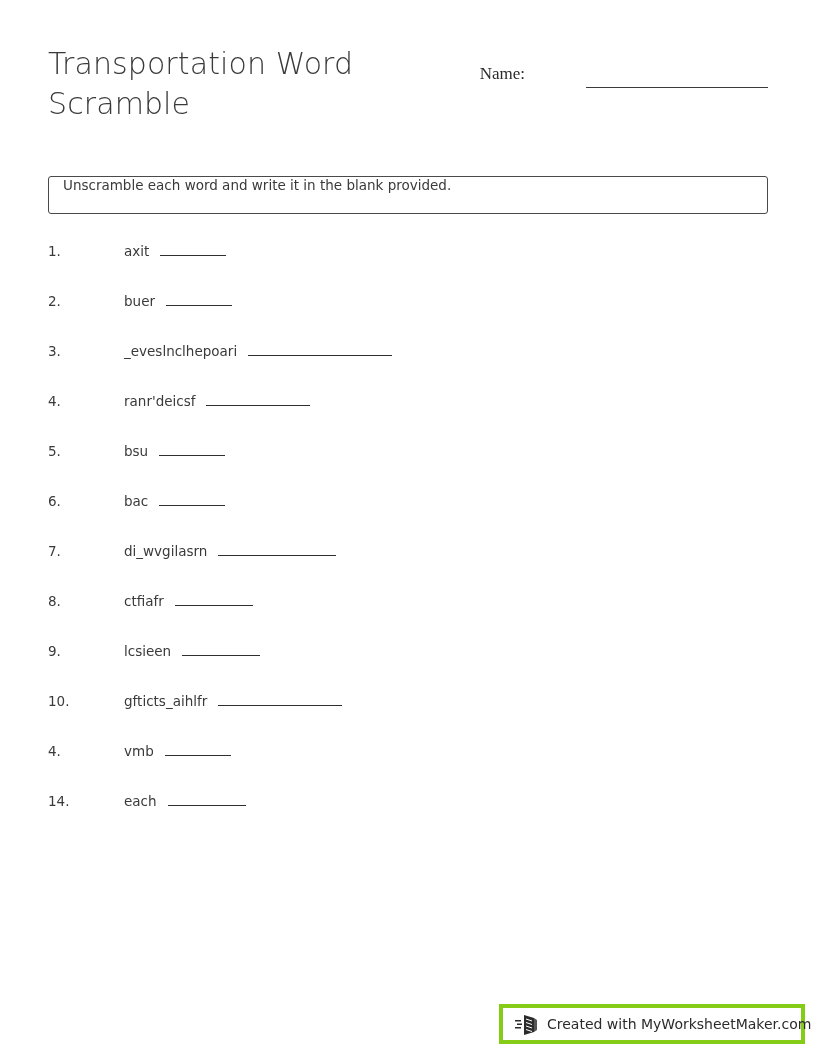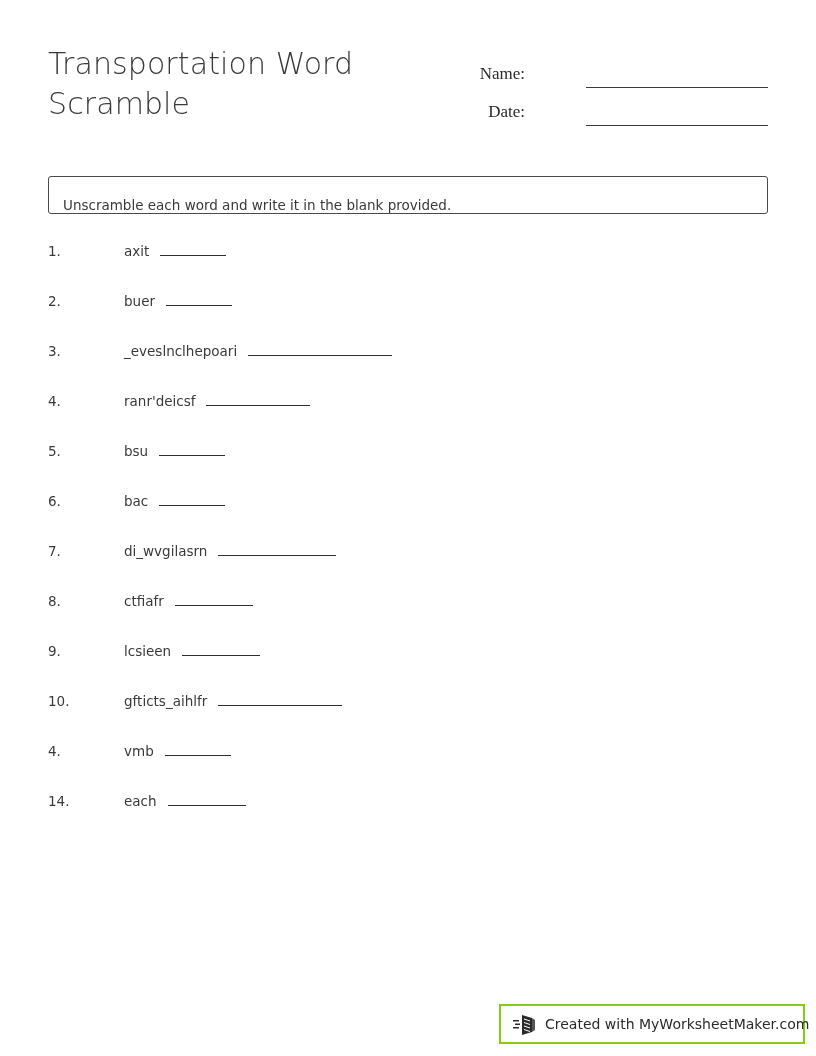--- a/index.html
+++ b/index.html
@@ -75,21 +75,21 @@
   .instructions {
     position: absolute;
     left: 48px;
     top: 176px;
     width: 720px;
     height: 38px;
     border: 1px solid #4a4a4a;
     border-radius: 3px;
     box-sizing: border-box;
     display: flex;
-    align-items: flex-end;
+    align-items: flex-start;
   }
   .instructions-text {
     padding-left: 14px;
     font-size: 13.5px;
     color: #3a3a3a;
     font-family: "DejaVu Sans", sans-serif;
     font-weight: 400;
   }
 
   
@@ -127,21 +127,21 @@
     height: 13px;
   }
 
   
   .footer-badge {
     position: absolute;
     left: 499px;
     top: 1004px;
     width: 306px;
     height: 40px;
-    border: 2px solid #84cc16;
+    border: 4px solid #84cc16;
     box-sizing: border-box;
     display: flex;
     align-items: center;
     background: #ffffff;
   }
   .badge-logo {
     width: 26px;
     height: 26px;
     margin-left: 11px;
     margin-right: 7px;
@@ -159,24 +159,20 @@
 <body>
 
 <div class="page">
 
   <div class="header">
     <div class="title">Transportation Word Scramble</div>
 
     <div class="namedate">
       <div class="nd-row">
         <span class="nd-label">Name:</span>
-        <span class="nd-line"></span>
-      </div>
-      <div class="nd-row">
-        <span class="nd-label">Date:</span>
         <span class="nd-line"></span>
       </div>
     </div>
   </div>
 
   <div class="instructions">
     <span class="instructions-text">Unscramble each word and write it in the blank provided.</span>
   </div>
 
   <div class="items" id="items-container">

